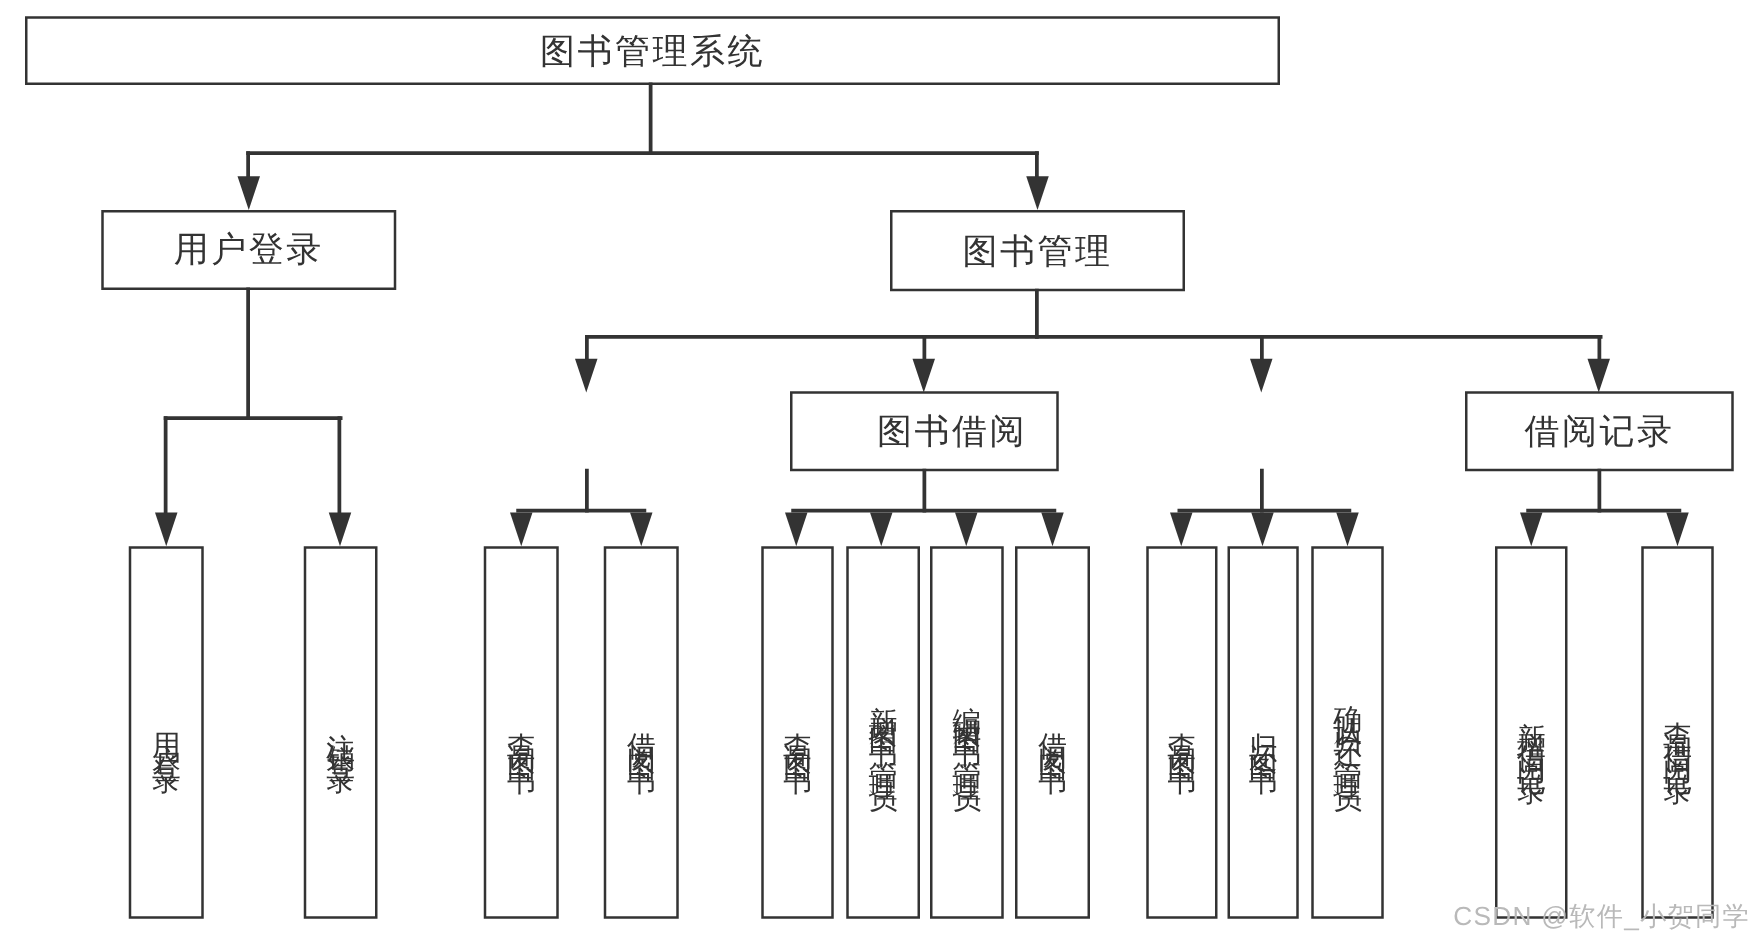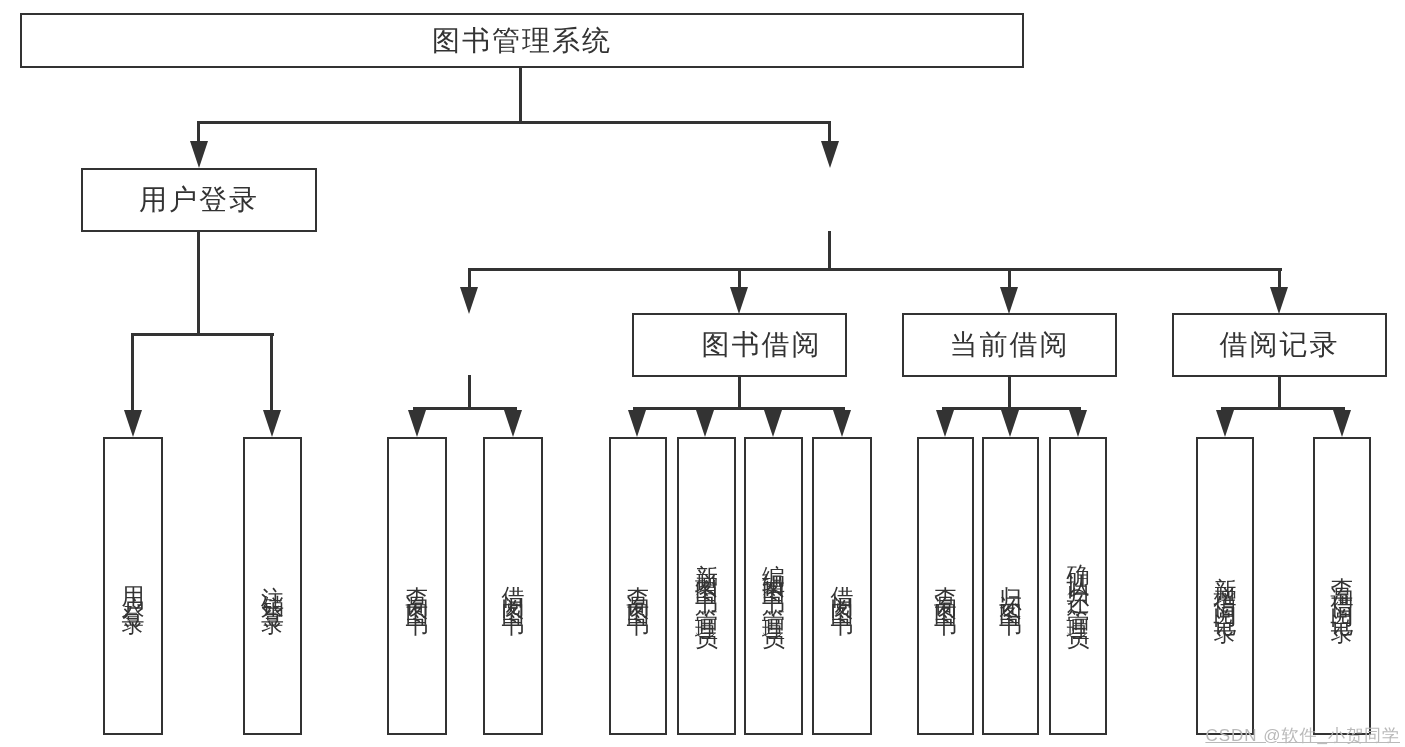--- a/index.html
+++ b/index.html
@@ -20,39 +20,38 @@
     font-size:23px; letter-spacing:9px; line-height:1; padding:4px 0;
   }
   .line  { position:absolute; background:var(--line,#333); }
   .arrow {
     position:absolute; width:0; height:0;
     border-left:9px solid transparent; border-right:9px solid transparent;
     border-top:27px solid var(--line,#333);
   }
   .watermark {
     position:absolute; right:5px; bottom:0;
-    font-size:17px; letter-spacing:1px; color:var(--wm,#b9b9b9);
+    font-size:21px; letter-spacing:1px; color:var(--wm,#b9b9b9);
     white-space:nowrap;
-    text-decoration:underline;
   }
 </style>
 </head>
 <body>
 
 <div class="canvas">
 
   <div class="box h" style="left:20px; top:13px; width:1004px; height:55px;">图书管理系统</div>
 
   <div class="box h" style="left:81px; top:168px; width:236px; height:64px;">用户登录</div>
 
+  <div class="box h" style="left:712px; top:168px; width:236px; height:65px;">图书管理</div>
 
 
   <div class="box h" style="left:632px; top:313px; width:215px; height:64px;padding-left:44px;">图书借阅</div>
 
-  <div class="box h" style="left:902px; top:313px; width:215px; height:64px;">当前借阅</div>
 
   <div class="box h" style="left:1172px; top:313px; width:215px; height:64px;">借阅记录</div>
 
   <div class="box v" style="left:103px; top:437px; width:60px; height:298px;">用户登录</div>
   <div class="box v" style="left:243px; top:437px; width:59px; height:298px;">注销登录</div>
 
   <div class="box v" style="left:387px; top:437px; width:60px; height:298px;">查询图书</div>
   <div class="box v" style="left:483px; top:437px; width:60px; height:298px;">借阅图书</div>
 
   <div class="box v" style="left:609px; top:437px; width:58px; height:298px;">查询图书</div>

